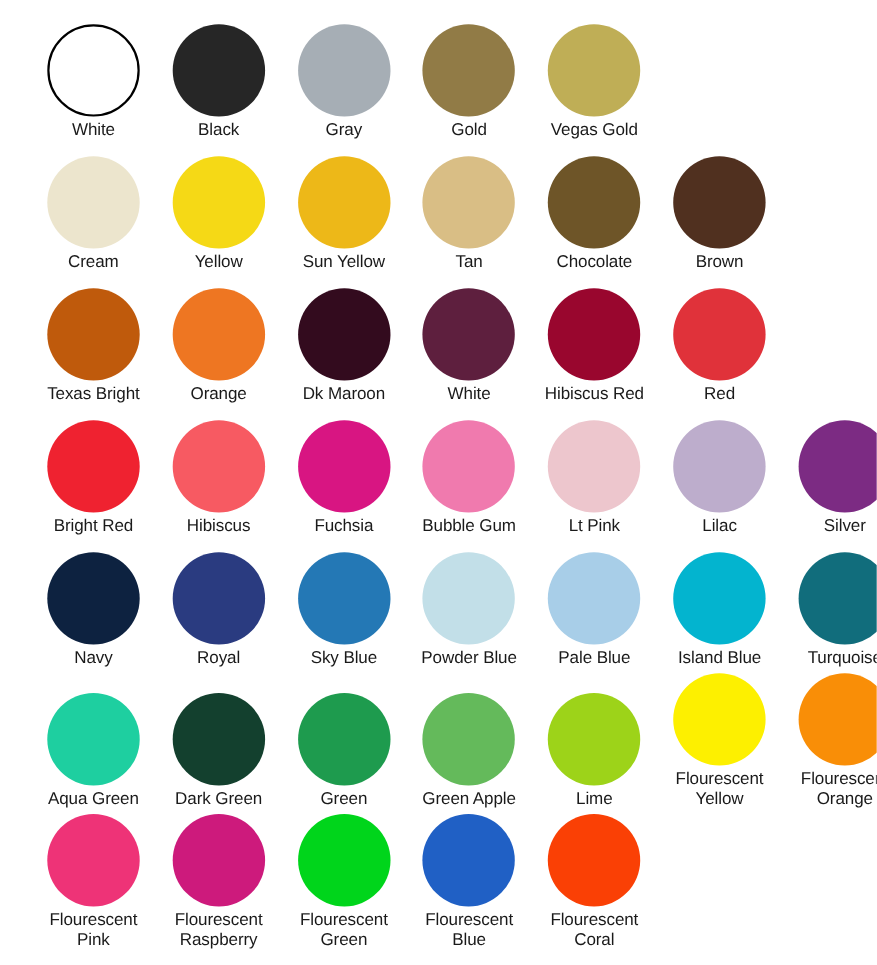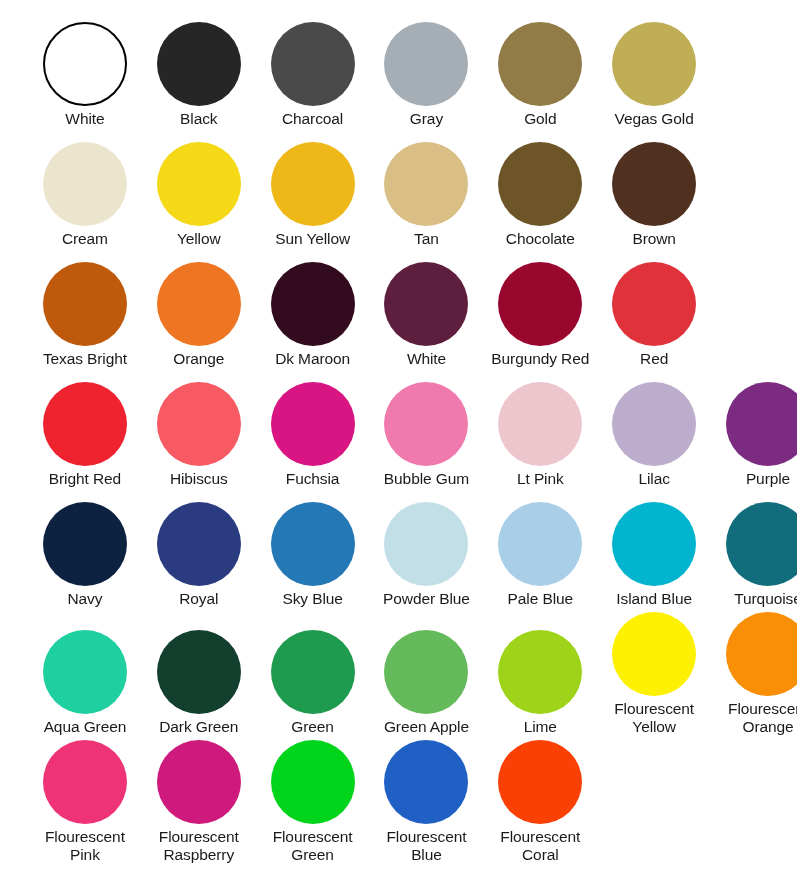--- a/index.html
+++ b/index.html
@@ -68,24 +68,20 @@
     <div class="color-row row-h-std">
       <div class="swatch-cell">
         <span class="swatch-dot outlined" style="background-color: rgb(255, 255, 255);"></span>
         <div class="swatch-label">White</div>
       </div>
       <div class="swatch-cell">
         <span class="swatch-dot" style="background-color: rgb(38, 38, 38);"></span>
         <div class="swatch-label">Black</div>
       </div>
       <div class="swatch-cell">
-        <span class="swatch-dot" style="background-color: rgb(74, 74, 74);"></span>
-        <div class="swatch-label">Charcoal</div>
-      </div>
-      <div class="swatch-cell">
         <span class="swatch-dot" style="background-color: rgb(166, 174, 181);"></span>
         <div class="swatch-label">Gray</div>
       </div>
       <div class="swatch-cell">
         <span class="swatch-dot" style="background-color: rgb(145, 123, 70);"></span>
         <div class="swatch-label">Gold</div>
       </div>
       <div class="swatch-cell">
         <span class="swatch-dot" style="background-color: rgb(191, 174, 86);"></span>
         <div class="swatch-label">Vegas Gold</div>
@@ -129,21 +125,21 @@
       <div class="swatch-cell">
         <span class="swatch-dot" style="background-color: rgb(51, 11, 30);"></span>
         <div class="swatch-label">Dk Maroon</div>
       </div>
       <div class="swatch-cell">
         <span class="swatch-dot" style="background-color: rgb(94, 31, 62);"></span>
         <div class="swatch-label">White</div>
       </div>
       <div class="swatch-cell">
         <span class="swatch-dot" style="background-color: rgb(153, 6, 46);"></span>
-        <div class="swatch-label">Burgundy Red</div>
+        <div class="swatch-label">Hibiscus Red</div>
       </div>
       <div class="swatch-cell">
         <span class="swatch-dot" style="background-color: rgb(224, 50, 58);"></span>
         <div class="swatch-label">Red</div>
       </div>
     </div>
     <div class="color-row row-h-std">
       <div class="swatch-cell">
         <span class="swatch-dot" style="background-color: rgb(239, 34, 48);"></span>
         <div class="swatch-label">Bright Red</div>
@@ -163,21 +159,21 @@
       <div class="swatch-cell">
         <span class="swatch-dot" style="background-color: rgb(237, 198, 205);"></span>
         <div class="swatch-label">Lt Pink</div>
       </div>
       <div class="swatch-cell">
         <span class="swatch-dot" style="background-color: rgb(189, 173, 204);"></span>
         <div class="swatch-label">Lilac</div>
       </div>
       <div class="swatch-cell">
         <span class="swatch-dot" style="background-color: rgb(124, 43, 131);"></span>
-        <div class="swatch-label">Purple</div>
+        <div class="swatch-label">Silver</div>
       </div>
     </div>
     <div class="color-row row-h-std">
       <div class="swatch-cell">
         <span class="swatch-dot" style="background-color: rgb(13, 34, 64);"></span>
         <div class="swatch-label">Navy</div>
       </div>
       <div class="swatch-cell">
         <span class="swatch-dot" style="background-color: rgb(42, 59, 128);"></span>
         <div class="swatch-label">Royal</div>

